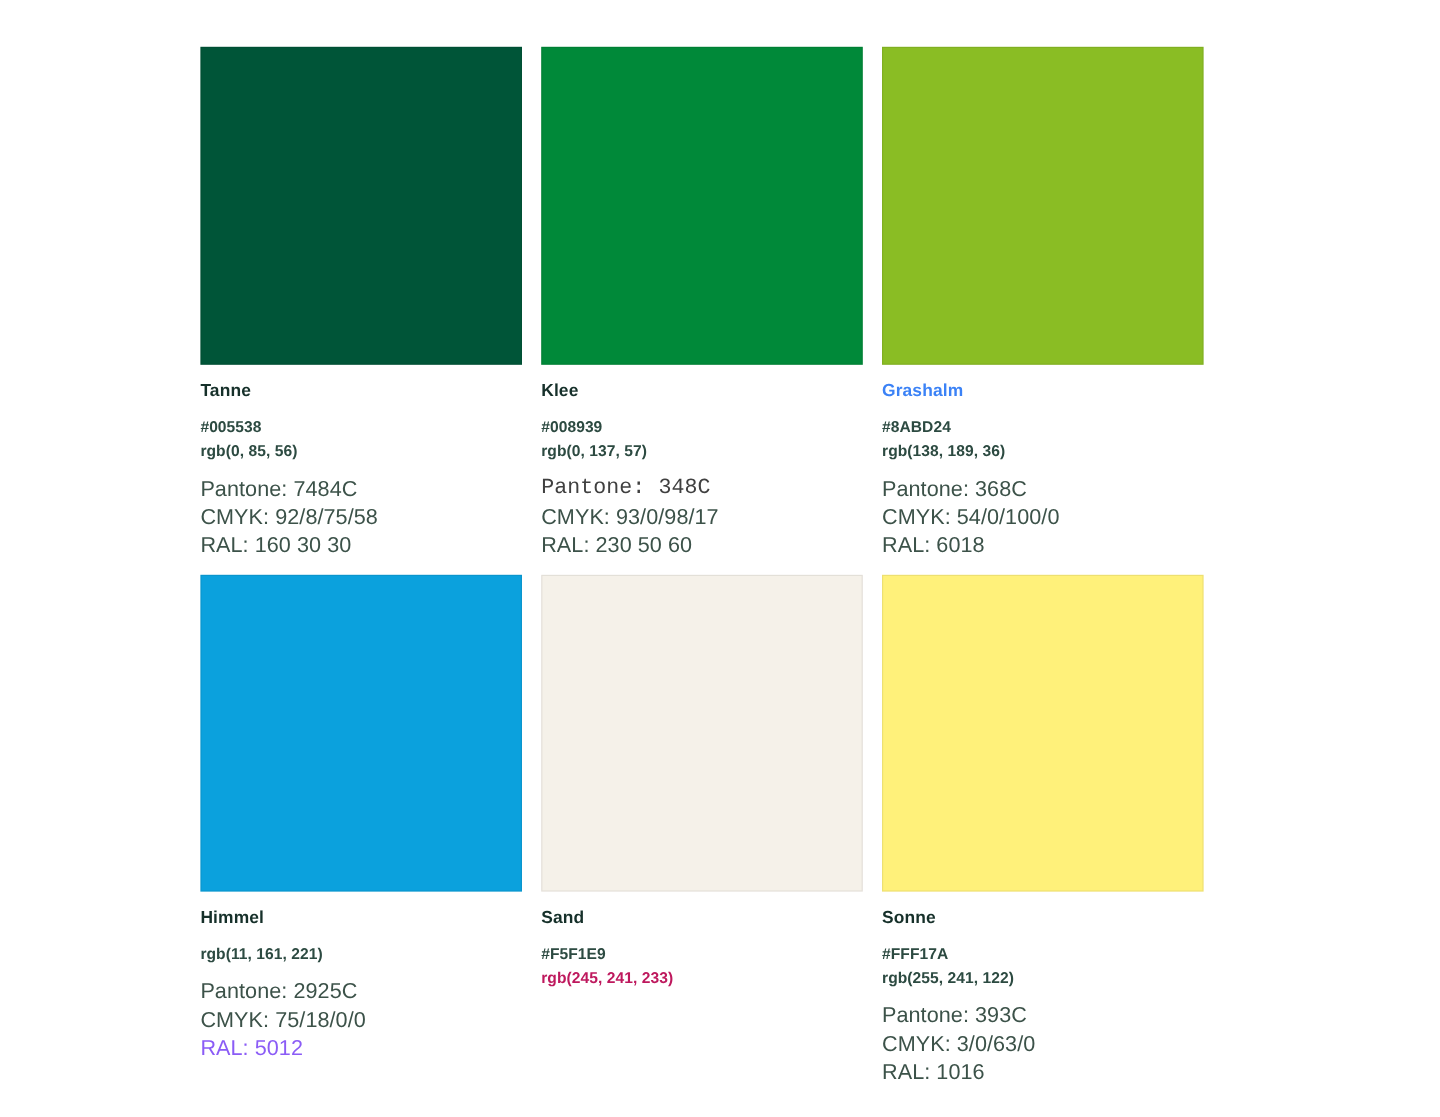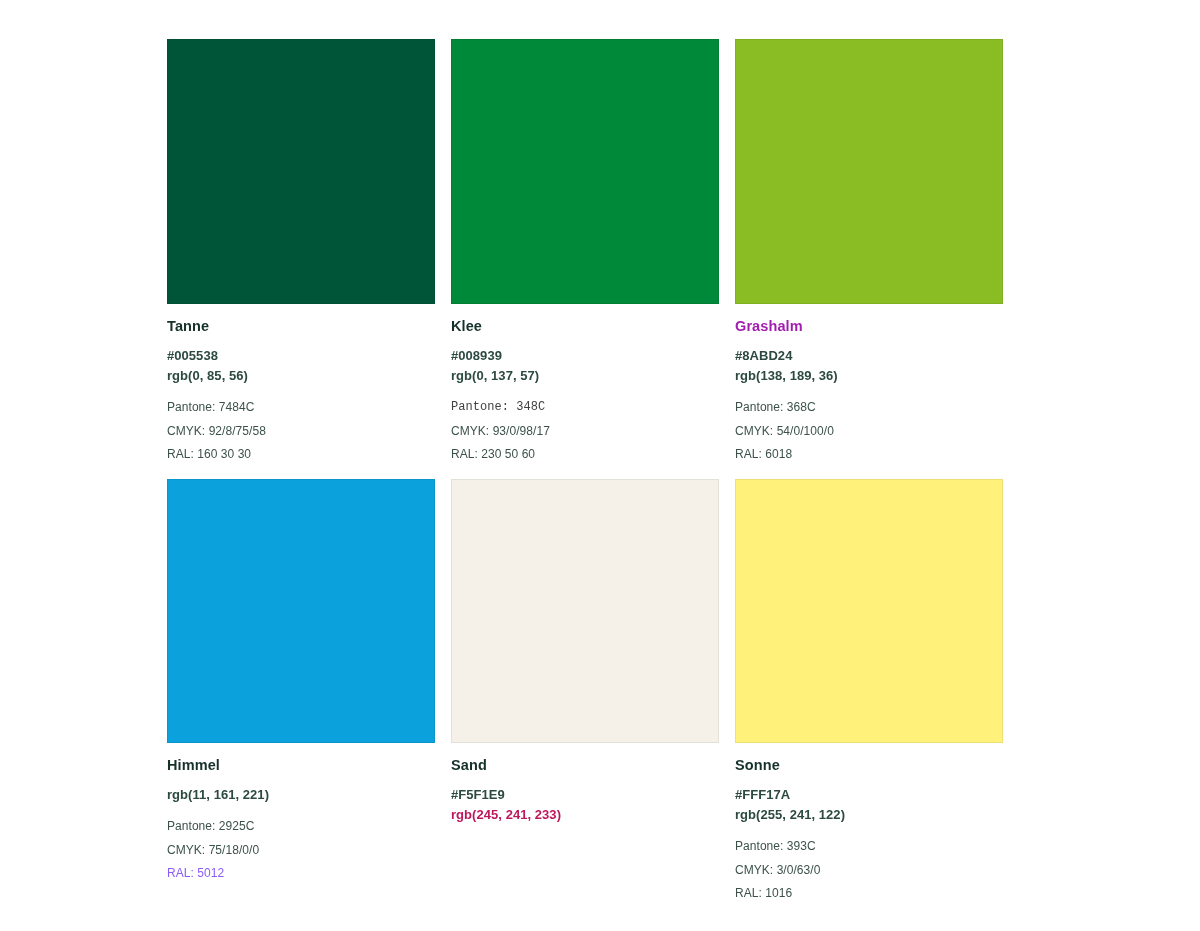--- a/index.html
+++ b/index.html
@@ -72,21 +72,21 @@
     color: #2c4a41;
     line-height: 20px;
     letter-spacing: 0.05px;
   }
 
   .spec-group {
     margin: 0;
   }
 
   .spec-line {
-    font-size: 12px;
+    font-size: 18px;
     font-weight: normal;
     color: #3c5249;
     line-height: 23.5px;
     letter-spacing: 0.05px;
   }
 </style>
 </head>
 <body style="background: rgb(255, 255, 255);">
 
 <div class="palette-page">
@@ -120,21 +120,21 @@
           <div class="spec-line" style="color: #404040; font-family: Liberation Mono, monospace;">Pantone: 348C</div>
           <div class="spec-line" style="color: rgb(60, 82, 73);">CMYK: 93/0/98/17</div>
           <div class="spec-line" style="color: rgb(60, 82, 73);">RAL: 230 50 60</div>
         </div>
       </div>
     </div>
 
     <div class="swatch-card row-1">
       <div class="swatch-chip" style="background-color: rgb(138, 189, 36);"></div>
       <div class="swatch-info">
-        <div class="swatch-name" style="color: #a21caf;">Grashalm</div>
+        <div class="swatch-name" style="color: #3b82f6;">Grashalm</div>
         <div class="code-group">
           <div class="code-line" style="color: rgb(44, 74, 65);">#8ABD24</div>
           <div class="code-line" style="color: rgb(44, 74, 65);">rgb(138, 189, 36)</div>
         </div>
         <div class="spec-group">
           <div class="spec-line" style="color: rgb(60, 82, 73);">Pantone: 368C</div>
           <div class="spec-line" style="color: rgb(60, 82, 73);">CMYK: 54/0/100/0</div>
           <div class="spec-line" style="color: rgb(60, 82, 73);">RAL: 6018</div>
         </div>
       </div>

